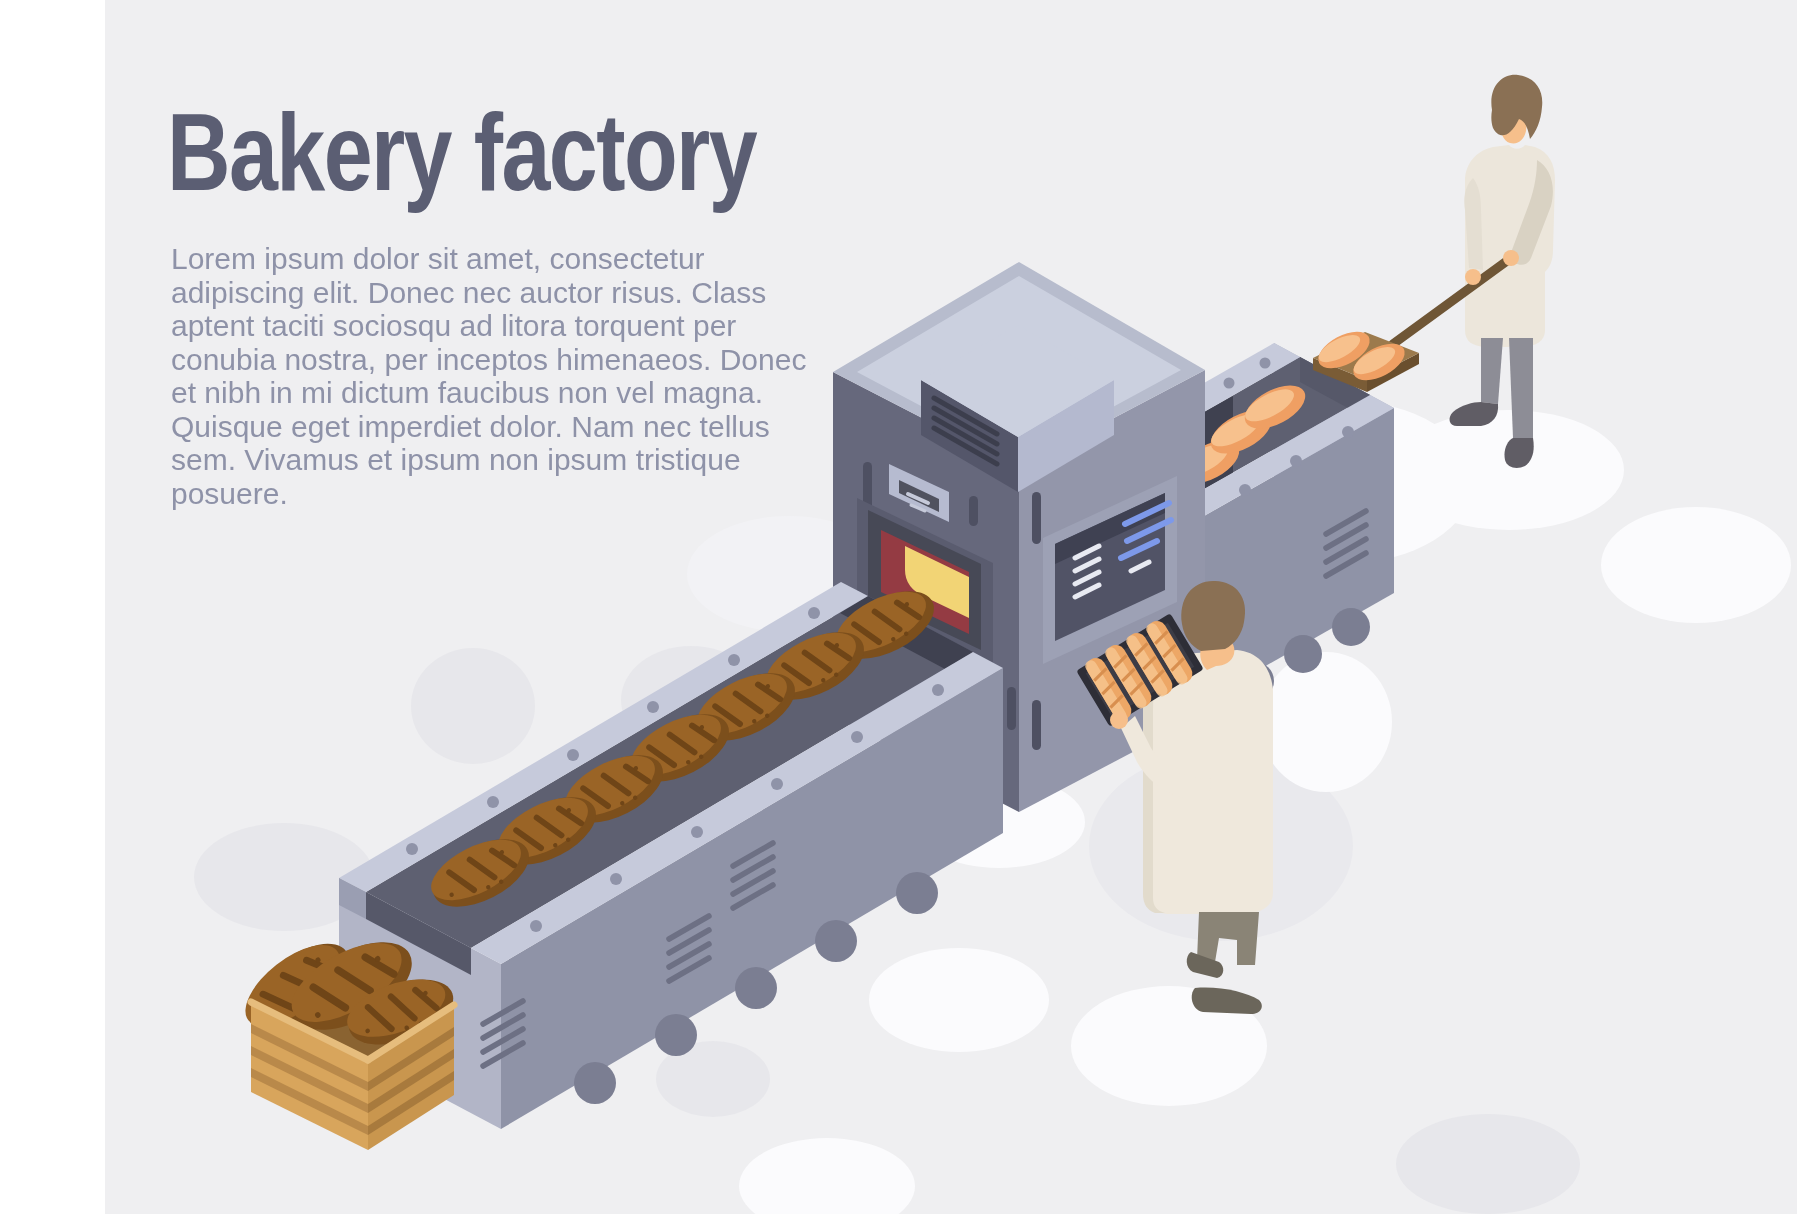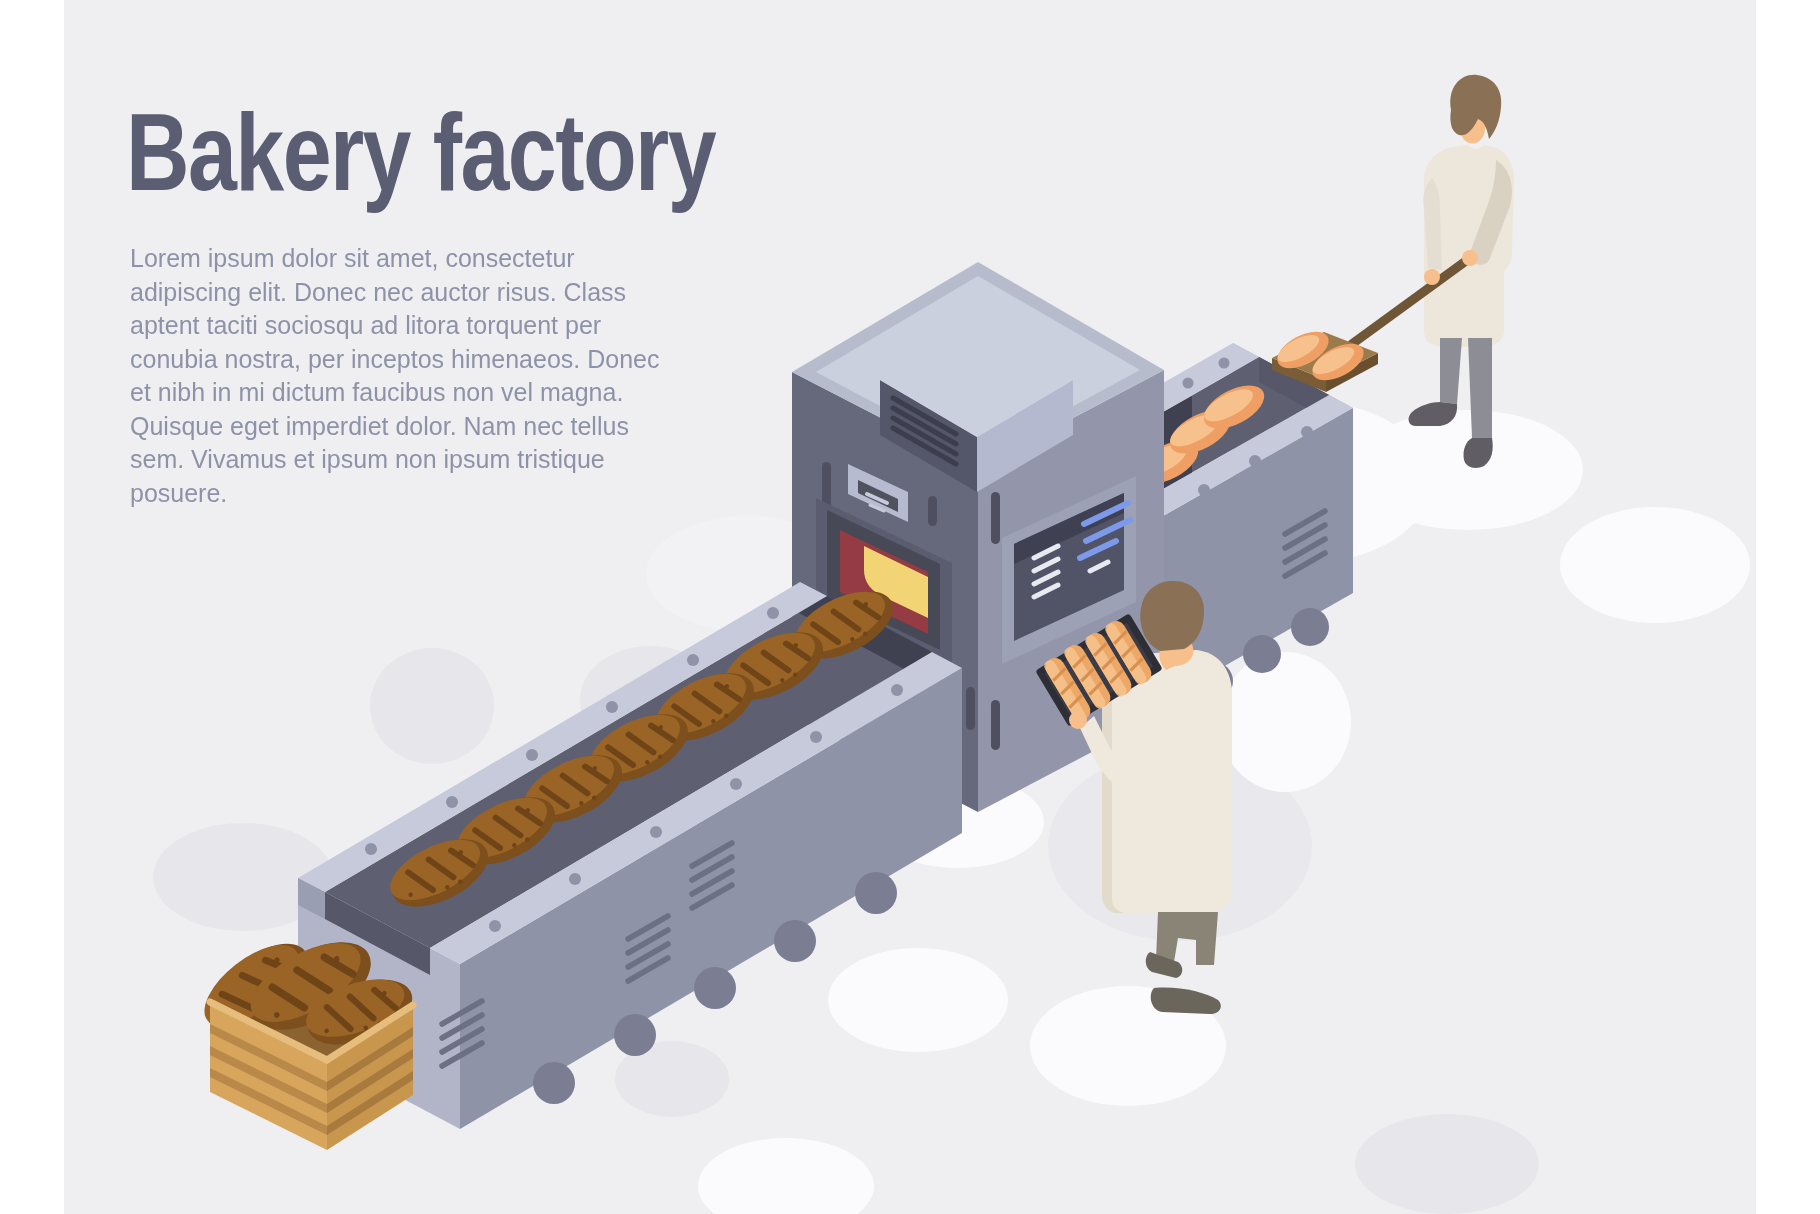--- a/index.html
+++ b/index.html
@@ -1,27 +1,27 @@
 <!DOCTYPE html>
 <html style="--page-bg: #ffffff; --canvas-bg: #efeff1; --title-color: #5b5e73; --body-text: #8e92a8; --blob-gray: #e7e7eb; --blob-white: #fbfbfd; --machine-top: #cbd0df; --machine-top-rim: #b7bccd; --machine-left: #66687c; --machine-right: #9396aa; --vent-front: #b4b9cf; --vent-dark: #54566a; --vent-slat: #3c3e4d; --rail: #c6cadb; --belt: #5e6071; --belt-end: #565869; --body-face: #8f93a7; --body-end: #b2b5c7; --bump: #7b7e92; --slat: #6d7084; --rivet: #8f93a8; --panel-dark: #5a5c6f; --mouth-frame: #474956; --mouth-red: #943b43; --mouth-yellow: #f2d475; --screen-frame: #9da1b5; --screen-dark: #515366; --screen-shadow: #3f4152; --screen-blue: #7d99ea; --pill: #4e5062; --display: #b6bbd0; --display-slot: #50525f; --tunnel: #3f4150; --bread-dark: #9a6426; --bread-dark-shadow: #7c4f1c; --bread-slash: #6f4517; --bread-pale: #ef9f63; --bread-pale-light: #f7c18d; --baguette: #eda766; --baguette-light: #f6c48e; --tray: #3c3c46; --tray-rim: #2e2e37; --crate-left: #d8a55c; --crate-right: #c9964e; --crate-stripe-l: #b9894a; --crate-stripe-r: #a87a3d; --crate-top: #8a6331; --crate-rim: #e6bd7d; --wood-peel: #9c7a4c; --wood-peel-side: #7a5c36; --handle: #6f5636; --coat: #ece6db; --coat-shade: #d9d2c3; --coat2: #efe8dc; --coat2-shade: #e2dbcc; --skin: #f6bf8b; --hair: #8a7054; --pants-gray: #8d8d96; --pants-brown: #8a8476; --shoe: #605d65; --shoe2: #6b665b;"><head>
 <meta charset="utf-8">
 <style>
   html,body{margin:0;padding:0;}
   body{width:1820px;height:1214px;background:#ffffff;font-family:"Liberation Sans",sans-serif;overflow:hidden;}
-  .stage{position:relative;width:1648px;height:1214px;background:var(--page-bg,#fff);}
+  .stage{position:relative;width:1648px;height:1214px;background:var(--page-bg,#fff);margin-left:41px;}
   .stage svg{position:absolute;left:0;top:0;}
   .title{
     position:absolute;left:126px;top:88px;margin:0;
     font-size:110px;font-weight:bold;letter-spacing:-2px;
     color:var(--title-color,#5b5e73);
     transform:scaleX(0.80);transform-origin:left top;white-space:nowrap;
   }
   .intro{
     position:absolute;left:130px;top:242px;margin:0;width:660px;
-    font-size:25px;line-height:33.5px;font-weight:normal;
+    font-size:30px;line-height:33.5px;font-weight:normal;
     color:var(--body-text,#8e92a8);
     white-space:pre-line;
   }
 </style>
 </head>
 <body>
 
 <div class="stage">
 
 <svg width="1820" height="1214" viewBox="0 0 1820 1214">

